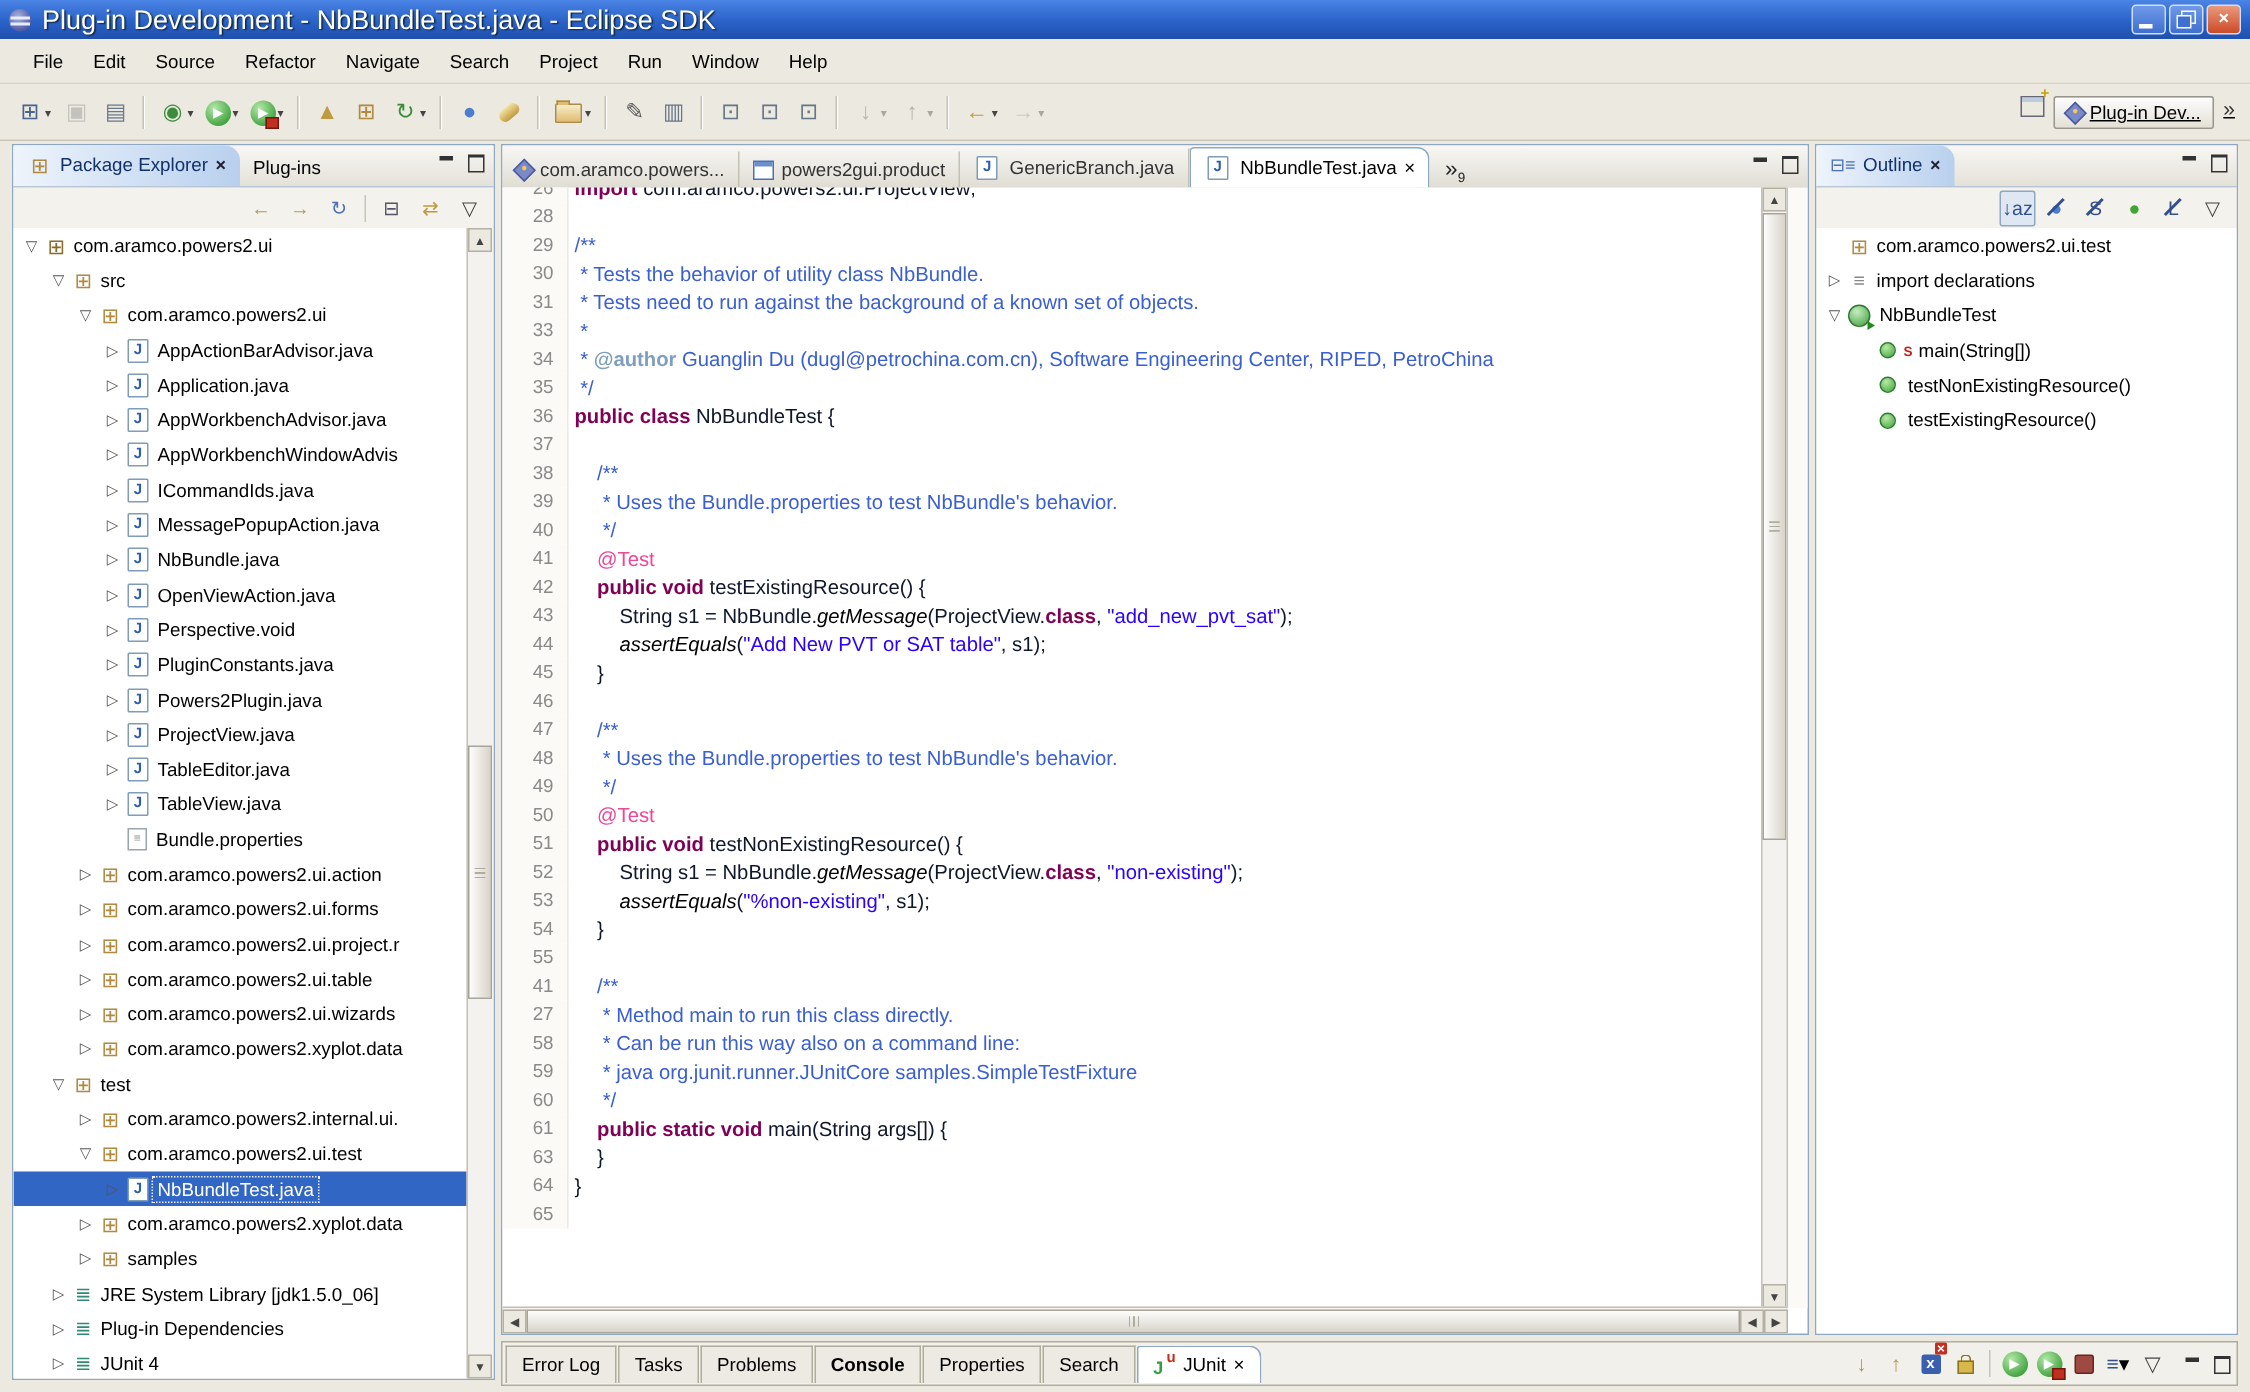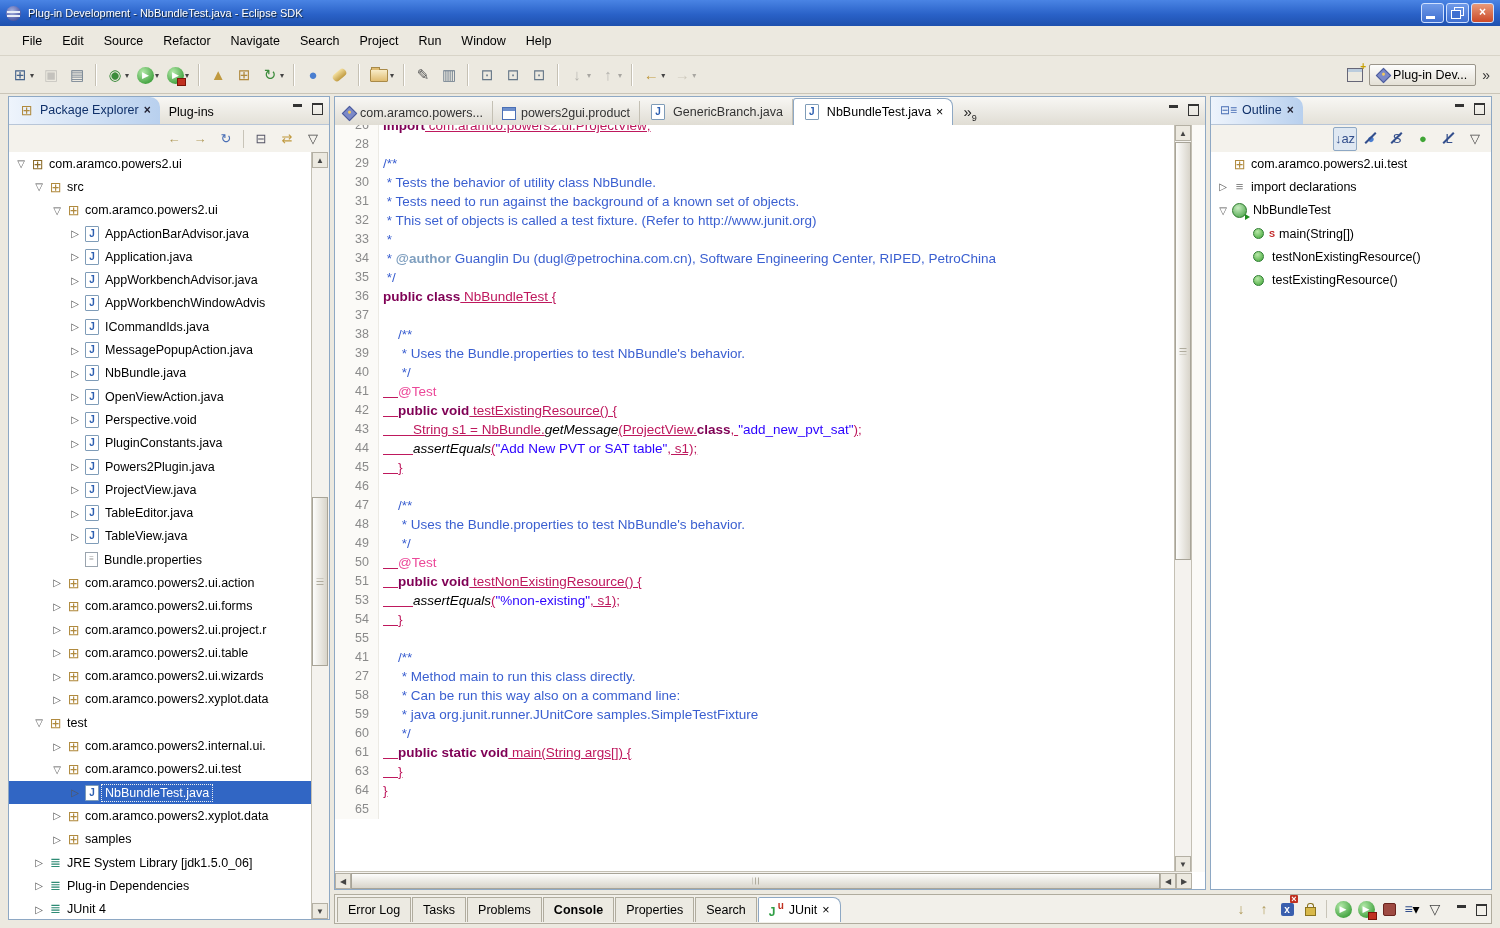--- a/index.html
+++ b/index.html
@@ -1,42 +1,42 @@
 <!DOCTYPE html>
 <html><head>
 <meta charset="utf-8">
 <style>
   html,body{margin:0;padding:0;}
   body{width:1500px;height:928px;overflow:hidden;background:#ece9e0;font-family:"Liberation Sans",sans-serif;font-size:12.5px;color:#000;position:relative;}
   
   #titlebar{position:absolute;left:0;top:0;width:1500px;height:26px;background:linear-gradient(#4a84e4,#2a62c8 55%,#1e50ae);display:flex;align-items:center;padding:0 6px;box-sizing:border-box;}
   .app-ico{width:15px;height:15px;border-radius:50%;background:radial-gradient(circle at 40% 35%,#aab4e0,#5a66b0 60%,#343f80);position:relative;flex:none;}
   .app-ico::after{content:"";position:absolute;left:1px;top:5px;width:13px;height:2px;background:#e8ecf8;box-shadow:0 4px 0 #e8ecf8;}
-  #titlebar .title{color:#fff;margin-left:7px;font-size:11px;text-shadow:1px 1px 1px #123;white-space:nowrap;}
+  #titlebar .title{color:#fff;margin-left:7px;font-size:18px;text-shadow:1px 1px 1px #123;white-space:nowrap;}
   #titlebar .winbtns{margin-left:auto;display:flex;gap:2px;}
   .winbtn{width:21px;height:18px;background:linear-gradient(#6f9ae8,#3f6fd0);border:1px solid #cfe0ff;border-radius:3px;color:#fff;font-weight:bold;font-size:12px;line-height:16px;text-align:center;position:relative;}
   .winbtn.min::after{content:"";position:absolute;left:4px;bottom:3px;width:9px;height:3px;background:#fff;}
   .winbtn.restore::before{content:"";position:absolute;left:7px;top:3px;width:8px;height:7px;border:1px solid #fff;}
   .winbtn.restore::after{content:"";position:absolute;left:4px;top:6px;width:8px;height:7px;border:1px solid #fff;background:#3f6fd0;}
   .winbtn.close{background:linear-gradient(#e89a7a,#cc4a28);}
   #menubar{position:absolute;left:0;top:26px;width:1500px;height:30px;background:#ece9e0;border-bottom:1px solid #d8d4c8;display:flex;align-items:center;padding-left:12px;box-sizing:border-box;}
   .menu-item{padding:4px 10px;white-space:nowrap;}
   #toolbar{position:absolute;left:0;top:57px;width:1500px;height:37px;background:#ece9e0;border-bottom:1px solid #cac5b8;display:flex;align-items:center;padding-left:4px;box-sizing:border-box;}
   .tgroup{display:flex;align-items:center;height:28px;padding:0 3px;}
   .tsep{width:1px;height:22px;background:#c6c1b4;margin:0 2px;border-right:1px solid #fff;}
   .tbtn{display:flex;align-items:center;padding:2px 3px;border:1px solid transparent;border-radius:2px;position:relative;}
   .tbtn .g{display:inline-block;width:18px;text-align:center;font-size:15px;line-height:18px;}
   .tbtn .dd{font-size:8px;color:#444;margin-left:1px;}
   .tbtn.dis{opacity:.4;filter:grayscale(.8);}
   .g-run{width:17px;height:17px;border-radius:50%;background:radial-gradient(circle at 35% 30%,#b2e8a8,#1e8c1e);color:#fff;font-size:9px;line-height:17px;text-align:center;position:relative;}
   .g-run.badge::after{content:"";position:absolute;right:-2px;bottom:-2px;width:7px;height:6px;background:#c03020;border:1px solid #7a1408;}
   .g-search{width:15px;height:8px;border-radius:4px;background:linear-gradient(#f4e0a0,#c09a40);transform:rotate(-40deg);margin:4px 2px;}
   .g-folder{width:16px;height:11px;background:linear-gradient(#f8ecc8,#e0bc70);border:1px solid #a98a48;border-radius:1px;position:relative;margin:3px 1px;}
   .g-folder::before{content:"";position:absolute;left:0;top:-3px;width:7px;height:2px;background:#e0bc70;border:1px solid #a98a48;border-bottom:none;}
-  #persp{margin-left:auto;display:flex;align-items:center;margin-right:10px;gap:6px;}
+  #persp{margin-left:auto;display:flex;margin-right:10px;gap:6px;text-decoration:underline;}
   .persp-btn{display:flex;align-items:center;gap:4px;background:linear-gradient(#fdfdfc,#e4e0d6);border:1px solid #9a958a;border-radius:2px;padding:3px 8px;}
   .plug-ico{width:9px;height:9px;background:#7b89c8;border:1px solid #4a5a9a;transform:rotate(45deg);position:relative;flex:none;}
   .plug-ico::after{content:"";position:absolute;left:2px;top:2px;width:3px;height:3px;border-radius:50%;background:#f0c860;}
   .newpersp-ico{width:14px;height:12px;border:1px solid #667;position:relative;}
   .newpersp-ico::before{content:"";position:absolute;left:0;top:0;right:0;height:3px;background:#bcd;}
   .newpersp-ico::after{content:"+";position:absolute;right:-4px;top:-8px;color:#c8a000;font-weight:bold;font-size:10px;}
   .chev{font-size:14px;color:#333;}
   
   .panel{position:absolute;background:#fff;border:1px solid #8ea8c4;box-sizing:border-box;}
   .vheader{height:27px;background:linear-gradient(#f8f7f4,#e4e1d8);border-bottom:1px solid #b8c6d8;display:flex;align-items:flex-end;position:relative;}
@@ -88,21 +88,21 @@
   #code{margin-top:-9px;}
   .cline{display:flex;height:19px;line-height:19px;font-size:13.5px;}
   .lnum{width:34px;flex:none;text-align:right;padding-right:9px;color:#8a8a8a;background:#fbfaf7;border-right:1px solid #eceae4;font-size:12.5px;}
   .ltext{white-space:pre;padding-left:4px;}
   .tk{color:#7f0055;font-weight:bold;}
   .tc{color:#3a5fd0;}
   .ts{color:#2a00ff;}
   .ta{color:#ec4899;}
   .tm{font-style:italic;}
   .tt{color:#7f9fbf;font-weight:bold;text-align:center;}
-  .tp{color:#be185d;text-decoration:underline;}
+  .tp{color:#0f172a;}
   #overview-ruler{position:absolute;right:0;top:28px;width:13px;bottom:17px;background:#fbfaf7;border-left:1px solid #c4c0b4;}
   
   #bottom-panel{display:flex;align-items:center;background:#f2f0ea;padding:0 2px;}
   .btab{display:flex;align-items:center;gap:5px;padding:5px 10px;border:1px solid #b0ac9e;border-bottom:none;background:#eceae2;margin-right:1px;white-space:nowrap;}
   .btab.active{background:#fff;border-color:#8ea8c4;border-radius:2px 8px 0 0;}
   .btab.bold{font-weight:bold;}
   .junit-ico{width:15px;height:14px;position:relative;flex:none;}
   .junit-ico::before{content:"J";position:absolute;left:0;bottom:-2px;color:#2f9e44;font-weight:bold;font-size:12px;}
   .junit-ico::after{content:"u";position:absolute;right:0;top:-3px;color:#c03020;font-weight:bold;font-size:10px;}
   #bottom-icons{margin-left:auto;display:flex;align-items:center;gap:3px;padding-right:4px;}
@@ -511,24 +511,20 @@
         </div>
         <div class="cline">
           <span class="lnum">30</span>
           <span class="ltext"><span class="tc"> * Tests the behavior of utility class NbBundle.</span></span>
         </div>
         <div class="cline">
           <span class="lnum">31</span>
           <span class="ltext"><span class="tc"> * Tests need to run against the background of a known set of objects.</span></span>
         </div>
         <div class="cline">
-          <span class="lnum">32</span>
-          <span class="ltext"><span class="tc"> * This set of objects is called a test fixture. (Refer to http://www.junit.org)</span></span>
-        </div>
-        <div class="cline">
           <span class="lnum">33</span>
           <span class="ltext"><span class="tc"> *</span></span>
         </div>
         <div class="cline">
           <span class="lnum">34</span>
           <span class="ltext"><span class="tc"> * </span><span class="tt">@author</span><span class="tc"> Guanglin Du (dugl@petrochina.com.cn), Software Engineering Center, RIPED, PetroChina</span></span>
         </div>
         <div class="cline">
           <span class="lnum">35</span>
           <span class="ltext"><span class="tc"> */</span></span>
@@ -589,20 +585,24 @@
           <span class="lnum">49</span>
           <span class="ltext"><span class="tc">     */</span></span>
         </div>
         <div class="cline">
           <span class="lnum">50</span>
           <span class="ltext"><span class="tp">    </span><span class="ta">@Test</span></span>
         </div>
         <div class="cline">
           <span class="lnum">51</span>
           <span class="ltext"><span class="tp">    </span><span class="tk">public void</span><span class="tp"> testNonExistingResource() {</span></span>
+        </div>
+        <div class="cline">
+          <span class="lnum">52</span>
+          <span class="ltext"><span class="tp">        String s1 = NbBundle.</span><span class="tm">getMessage</span><span class="tp">(ProjectView.</span><span class="tk">class</span><span class="tp">, </span><span class="ts">"non-existing"</span><span class="tp">);</span></span>
         </div>
         <div class="cline">
           <span class="lnum">53</span>
           <span class="ltext"><span class="tp">        </span><span class="tm">assertEquals</span><span class="tp">(</span><span class="ts">"%non-existing"</span><span class="tp">, s1);</span></span>
         </div>
         <div class="cline">
           <span class="lnum">54</span>
           <span class="ltext"><span class="tp">    }</span></span>
         </div>
         <div class="cline">

